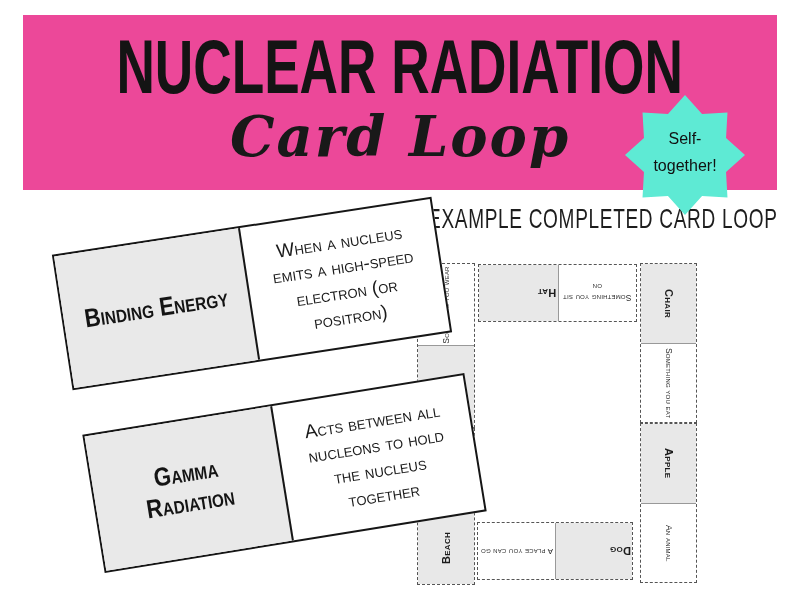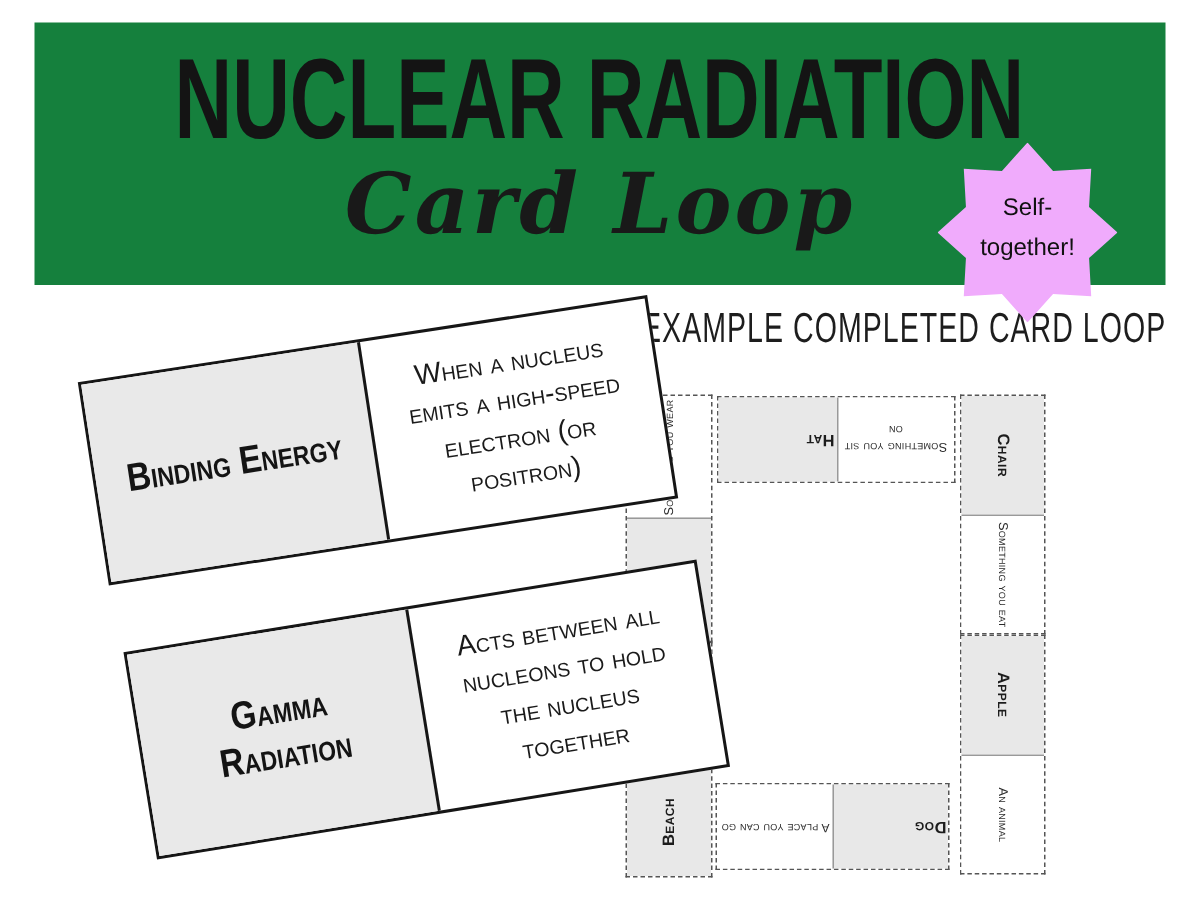--- a/index.html
+++ b/index.html
@@ -2,32 +2,32 @@
 <html><head>
 <meta charset="utf-8">
 <style>
   * { margin:0; padding:0; box-sizing:border-box; }
   html,body { width:800px; height:600px; background:#ffffff; overflow:hidden;
               font-family:"Liberation Sans", sans-serif; }
   body { position:relative; }
 
   
   .banner { position:absolute; left:23px; top:15px; width:754px; height:175px;
-            background:#15803d; display:flex; flex-direction:column; align-items:center;
+            background:#ec4899; display:flex; flex-direction:column; align-items:center;
             padding-top:17px; z-index:2; }
   .banner-title { font-weight:900; font-size:76px; line-height:70px; color:#141414;
                   letter-spacing:0px; transform:scaleX(0.70); transform-origin:center;
                   white-space:nowrap; }
   .banner-subtitle { font-family:"DejaVu Serif", serif; font-style:italic; font-weight:600;
                      font-size:56px; line-height:64px; color:#191919; letter-spacing:2px;
                      margin-top:2px; }
 
   
   .badge { position:absolute; left:625px; top:95px; width:120px; height:120px; z-index:6;
-           background:#f0abfc; display:flex; align-items:center; justify-content:center;
+           background:#5eead4; display:flex; align-items:center; justify-content:center;
            clip-path:polygon(50% 0%, 64.2% 15.8%, 85.4% 14.6%, 84.2% 35.8%, 100% 50%,
                              84.2% 64.2%, 85.4% 85.4%, 64.2% 84.2%, 50% 100%, 35.8% 84.2%,
                              14.6% 85.4%, 15.8% 64.2%, 0% 50%, 15.8% 35.8%, 14.6% 14.6%,
                              35.8% 15.8%); }
   .badge-text { text-align:center; font-size:16px; line-height:27px; color:#111;
                 margin-top:-6px; }
 
   
   .loop-heading { position:absolute; left:428px; top:203px; z-index:1; }
   .loop-heading span { display:inline-block; font-size:28px; line-height:32px;

